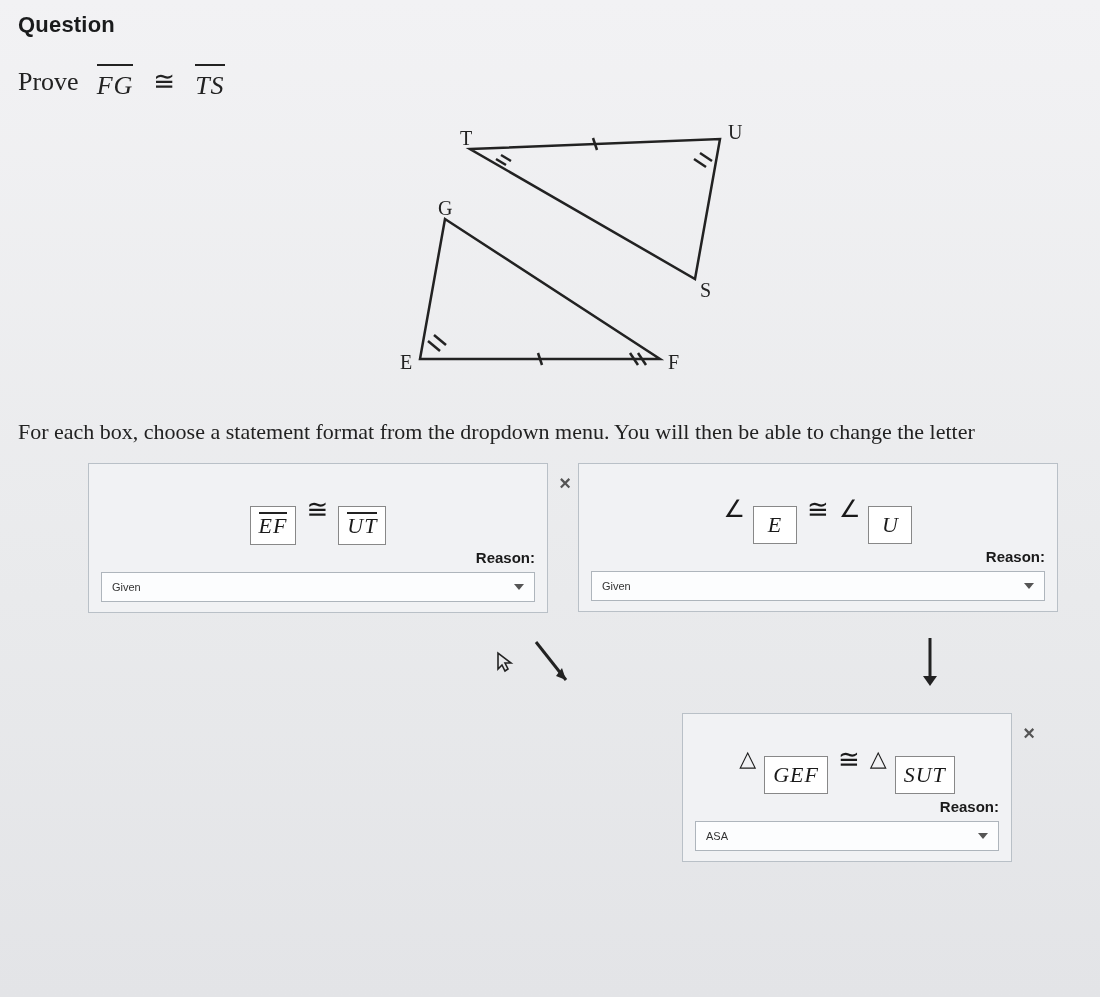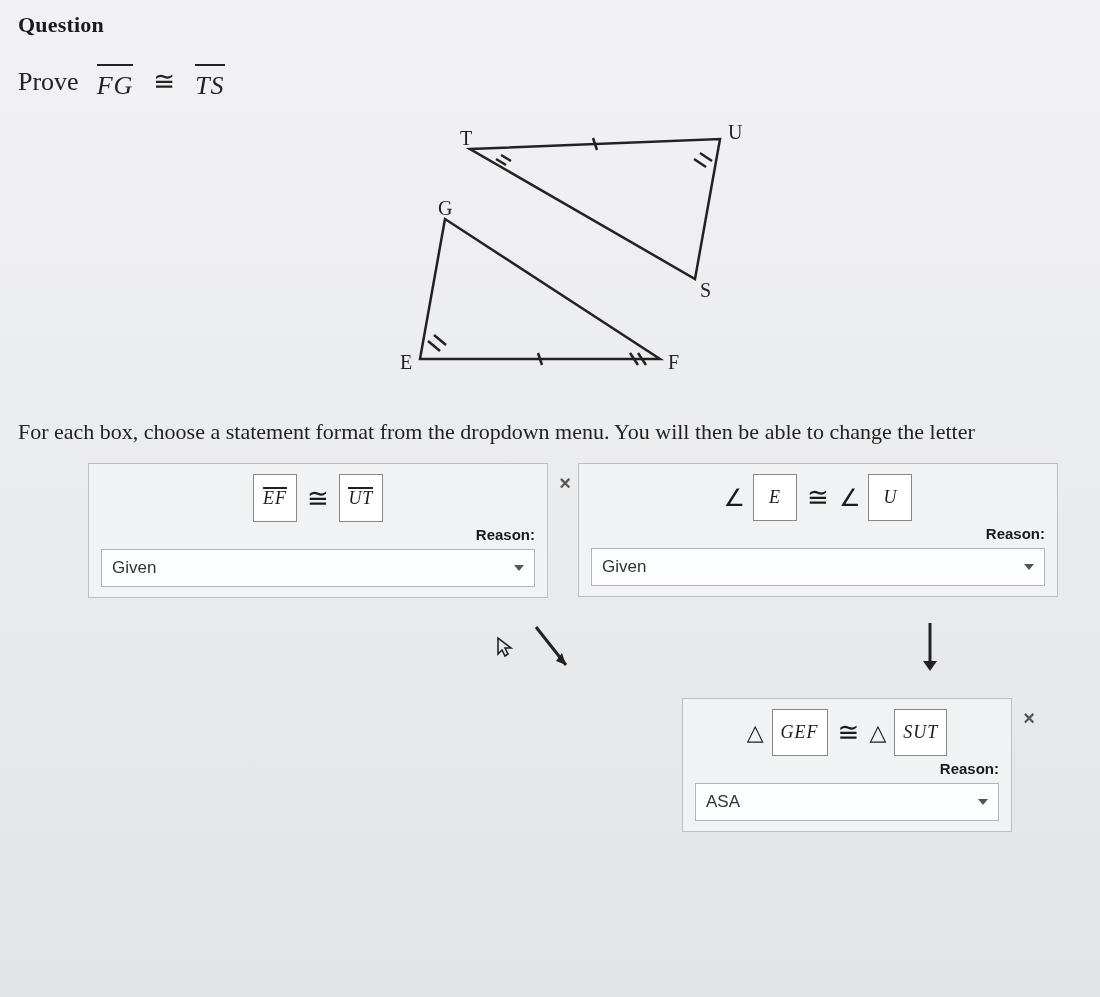--- a/index.html
+++ b/index.html
@@ -12,21 +12,21 @@
     width: 1100px;
     height: 997px;
     overflow: hidden;
   }
   .page {
     padding: 12px 18px 0 18px;
     background: linear-gradient(180deg, #f2f2f4 0%, #e9eaec 60%, #e3e4e7 100%);
     min-height: 997px;
   }
   .q-header {
-    font-family: Liberation Serif, serif;
+    font-family: Liberation Sans, sans-serif;
     font-weight: 700;
     font-size: 22px;
     color: #1a1b1c;
     margin-bottom: 26px;
     letter-spacing: 0.2px;
   }
   .prompt-line {
     font-size: 26px;
     color: #222;
     margin-bottom: 16px;
@@ -80,48 +80,49 @@
     display: flex;
     align-items: center;
     justify-content: center;
     gap: 8px;
     margin-bottom: 4px;
   }
   .mathbox {
     display: inline-block;
     border: 1px solid #888;
     background: #fff;
-    padding: 12px 8px;
+    padding: 5px 8px;
     font-family: "Times New Roman", serif;
     font-style: italic;
-    font-size: 18px;
+    font-size: 22px;
     letter-spacing: 1px;
     min-width: 44px;
     text-align: center;
+    margin-top: 32px;
   }
   .mathbox-overline {
     border-top: 2px solid #222;
     display: inline-block;
     line-height: 1.1;
   }
   .reason-label {
     text-align: right;
     font-family: "Helvetica Neue", Arial, sans-serif;
     font-weight: 700;
     font-size: 15px;
     color: #1a1a1a;
     margin-bottom: 6px;
   }
   .select-box {
     width: 100%;
     border: 1px solid #aeb5bc;
     background: #fcfdfe;
     padding: 8px 10px;
     font-family: "Helvetica Neue", Arial, sans-serif;
-    font-size: 17px;
+    font-size: 11px;
     color: #333;
     display: flex;
     justify-content: space-between;
     align-items: center;
     cursor: pointer;
   }
   .caret {
     width: 0; height: 0;
     border-left: 5px solid transparent;
     border-right: 5px solid transparent;

